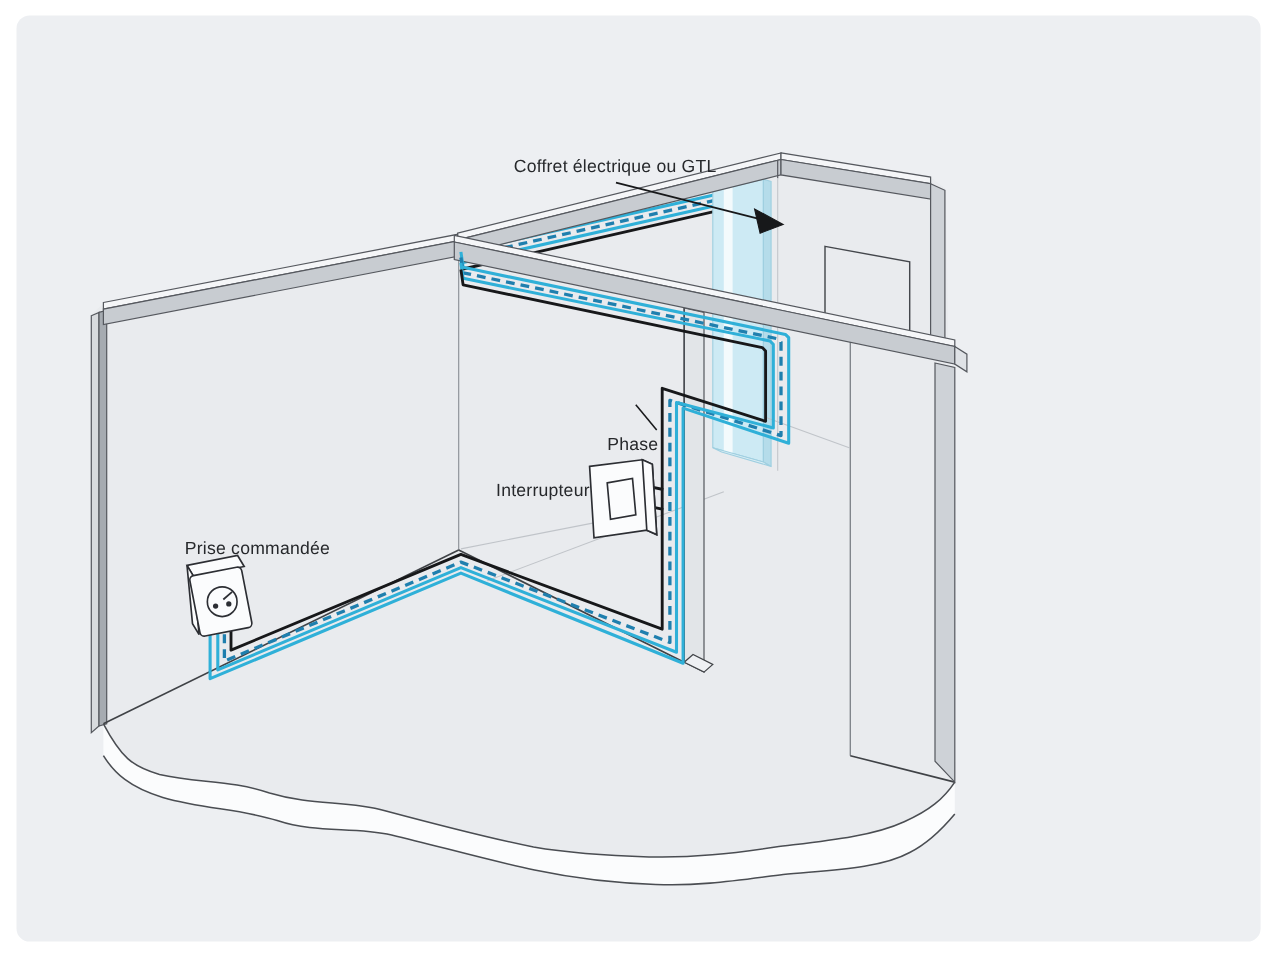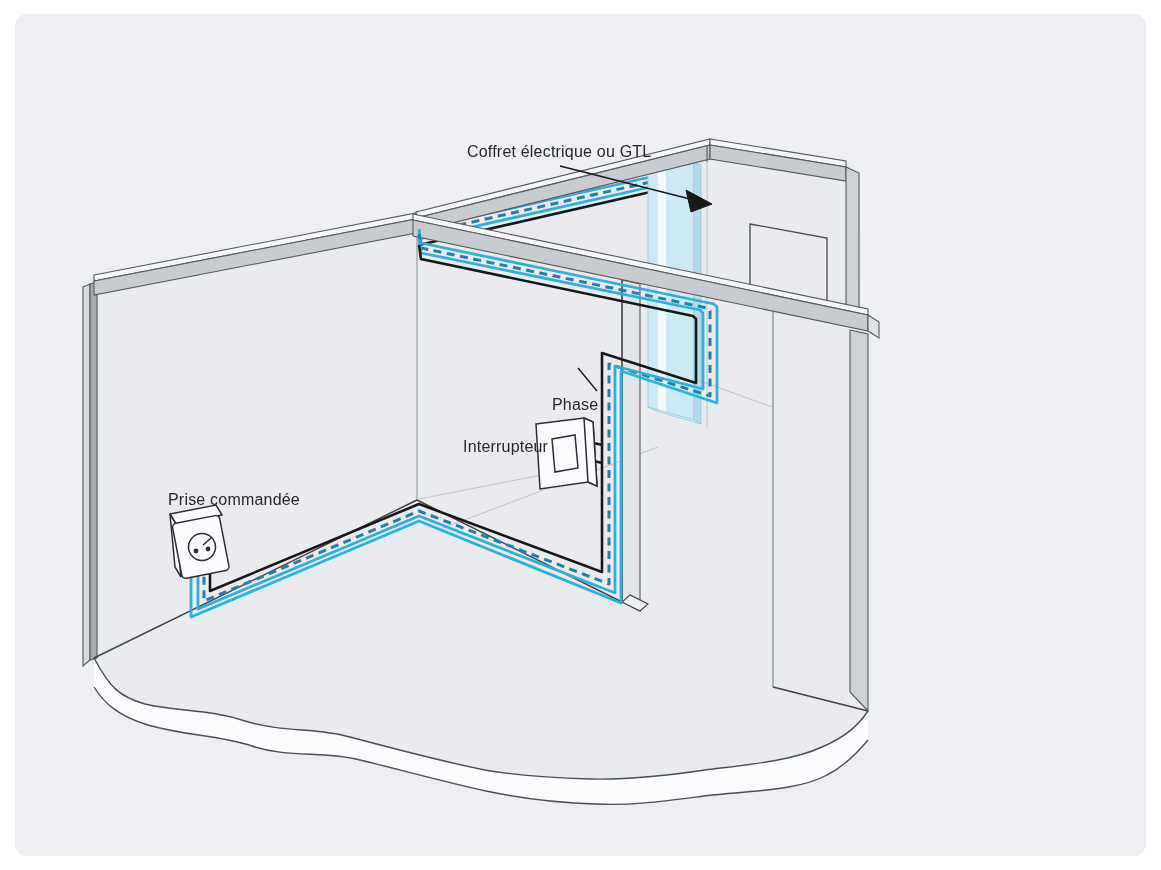--- a/index.html
+++ b/index.html
@@ -128,15 +128,15 @@
 
     <g stroke="#17181a" fill="#17181a">
       <line x1="560" y1="166" x2="690" y2="199" stroke-width="1.6"></line>
       <polygon points="712,204 686,190 691,212"></polygon>
       <line x1="578" y1="368" x2="597" y2="391" stroke-width="1.4"></line>
     </g>
   </svg>
 
   <div class="lbl" style="left:467px;top:143px;">Coffret électrique ou GTL</div>
   <div class="lbl" style="left:552px;top:348px;margin-top:48px;">Phase</div>
-  <div class="lbl" style="left:451px;top:438px;margin-left:12px;">Interrupteur</div>
+  <div class="lbl" style="left:451px;top:438px;">Interrupteur</div>
   <div class="lbl" style="left:168px;top:491px;">Prise commandée</div>
 </div>
 
 </body></html>

